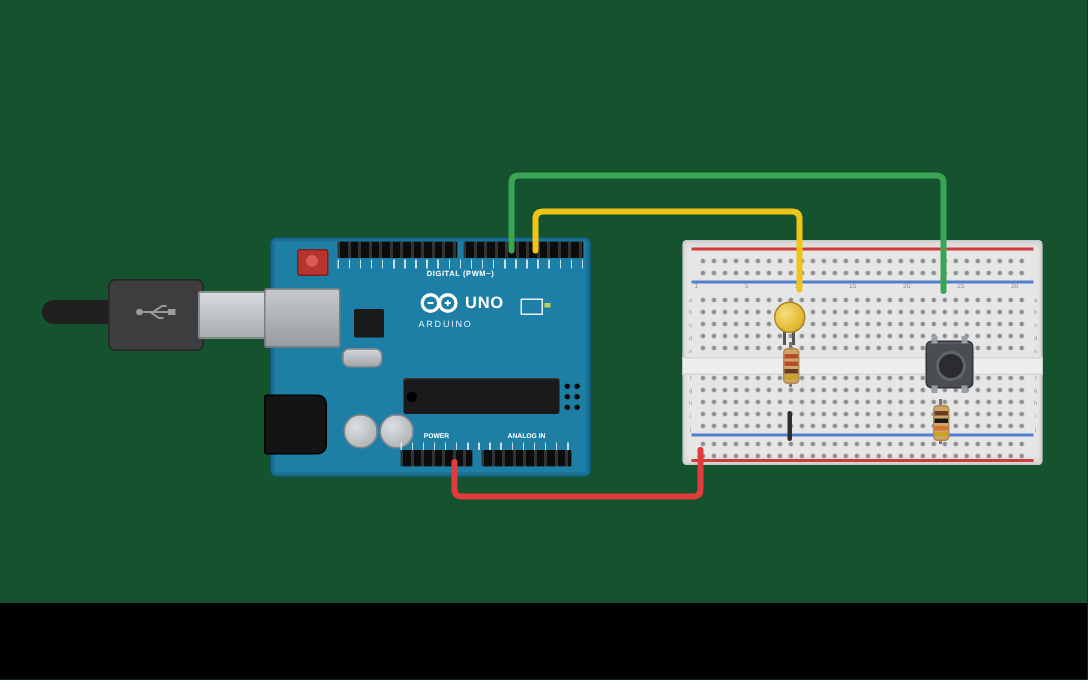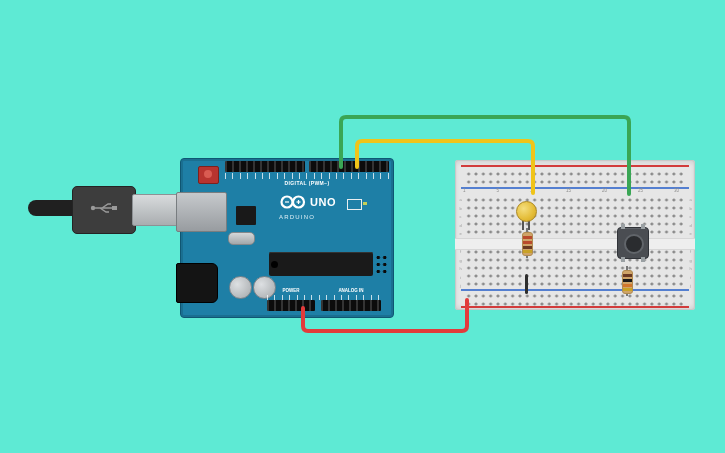--- a/index.html
+++ b/index.html
@@ -1,17 +1,17 @@
 <!DOCTYPE html>
 <html><head>
 <meta charset="utf-8">
 <style>
   html,body{margin:0;padding:0;}
   body{font-family:"Liberation Sans",sans-serif;background:#000;}
-  .scene{position:relative;width:725px;height:453px;background:#5eead4;overflow:hidden;}
+  .scene{position:relative;width:725px;height:402px;background:#14532d;overflow:hidden;}
   .abs{position:absolute;}
 
   
   .usb-cord{left:28px;top:200px;width:52px;height:16px;background:#202020;border-radius:8px;}
   .usb-body{left:72px;top:186px;width:62px;height:46px;background:#3d3d3d;border:1px solid #242424;border-radius:5px;
             display:flex;align-items:center;justify-content:center;}
   .usb-metal{left:132px;top:194px;width:50px;height:30px;background:linear-gradient(#d8dbdd,#a9adb0);border:1px solid #8d9194;border-radius:2px;}
 
   
   .arduino{left:180px;top:158px;width:212px;height:158px;background:#1e7fa6;border:1px solid #0f5672;border-radius:4px;box-shadow:inset 0 0 0 2px rgba(0,0,0,.12);}

